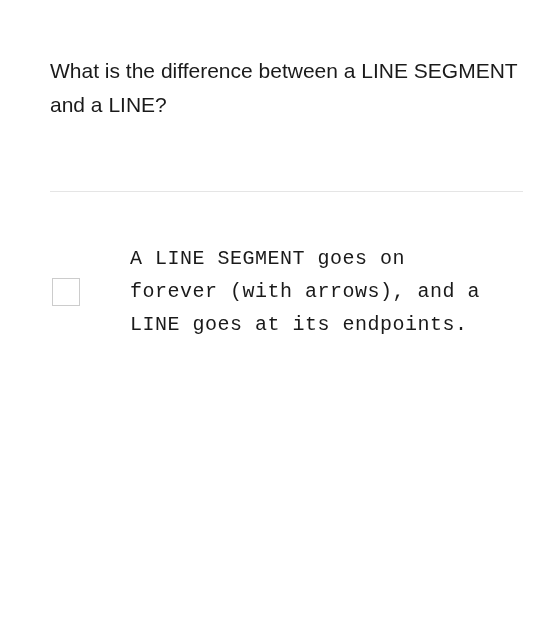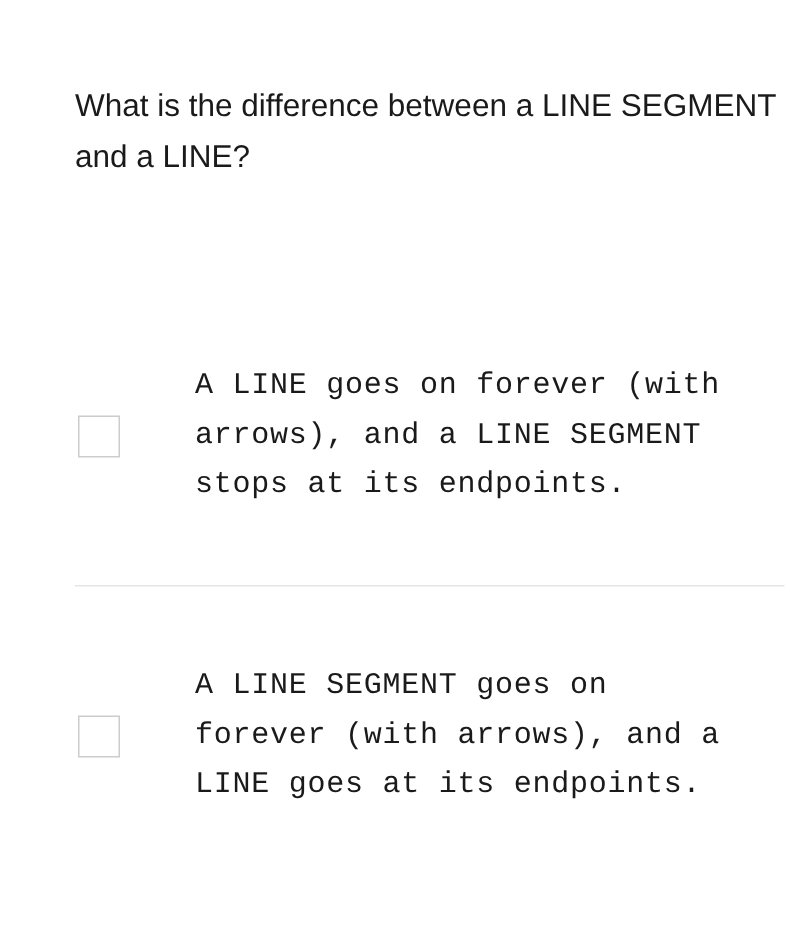--- a/index.html
+++ b/index.html
@@ -52,22 +52,18 @@
       color: #1a1a1a;
       letter-spacing: 0.5px;
     }
   </style>
 </head>
 <body>
 
 <div class="question">What is the difference between a LINE SEGMENT and a LINE?</div>
 
 <div class="options">
-  <div class="option">
-    <div class="checkbox"></div>
-    <div class="option-text">A LINE goes on forever (with arrows), and a LINE SEGMENT stops at its endpoints.</div>
-  </div>
   <hr class="divider">
   <div class="option">
     <div class="checkbox"></div>
     <div class="option-text">A LINE SEGMENT goes on forever (with arrows), and a LINE goes at its endpoints.</div>
   </div>
 </div>
 
 </body></html>

